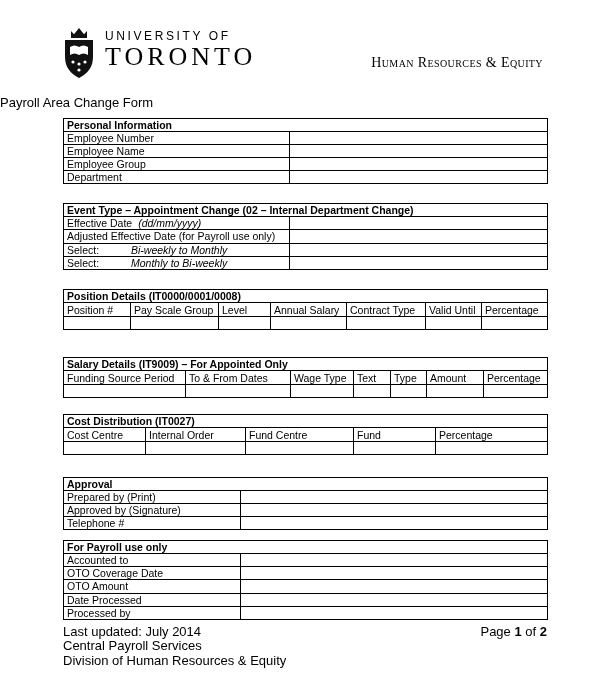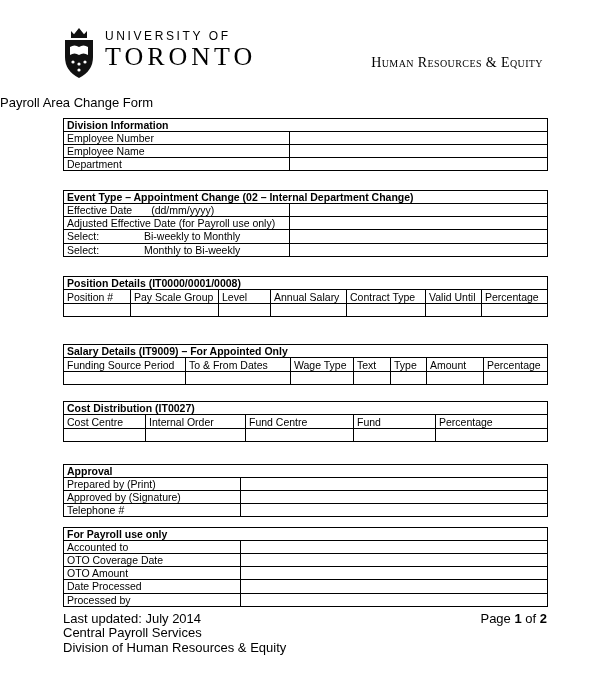--- a/index.html
+++ b/index.html
@@ -17,21 +17,21 @@
   .dept { font-family:"Liberation Serif", serif; font-variant:small-caps; font-size:14px; letter-spacing:0.4px; padding-bottom:9px; white-space:nowrap; }
 
   
   .form-title { text-align:left; font-size:13px; margin-top:15px; }
 
   
   table.form-table { margin-left:63px; width:484px; border-collapse:collapse; table-layout:fixed; }
   table.form-table td { border:1px solid #000; font-size:10.5px; height:13px; padding:0 3px; vertical-align:middle; line-height:1.15; overflow:hidden; white-space:nowrap; }
   td.sec-title { font-weight:bold; font-size:10.5px; }
   tr.colhead td { vertical-align:top; white-space:normal; padding-top:1px; }
-  .lbl-note { margin-left:19px; }
+  .lbl-note { margin-left:6px;font-style:italic; }
   .lbl-main.tab { display:inline-block; min-width:58px; }
 
   .mt-t1 { margin-top:8px; }
   .mt-t2 { margin-top:19px; }
   .mt-t3 { margin-top:19px; }
   .mt-t4 { margin-top:27px; }
   .mt-t5 { margin-top:16px; }
   .mt-t6 { margin-top:22px; }
   .mt-t7 { margin-top:10px; }
 
@@ -66,28 +66,32 @@
 
   <div class="form-title">Payroll Area Change Form</div>
 
   <table class="form-table mt-t1">
     <colgroup>
         <col style="width:226px">
         <col style="width:258px">
       </colgroup>
     <tbody>
         <tr>
-          <td colspan="2" class="sec-title">Division Information</td>
+          <td colspan="2" class="sec-title">Personal Information</td>
         </tr>
     <tr>
       <td>Employee Number</td>
       <td></td>
     </tr>
     <tr>
       <td>Employee Name</td>
+      <td></td>
+    </tr>
+    <tr>
+      <td>Employee Group</td>
       <td></td>
     </tr>
     <tr>
       <td>Department</td>
       <td></td>
     </tr>
   </tbody>
     </table>
 
   <table class="form-table mt-t2">

